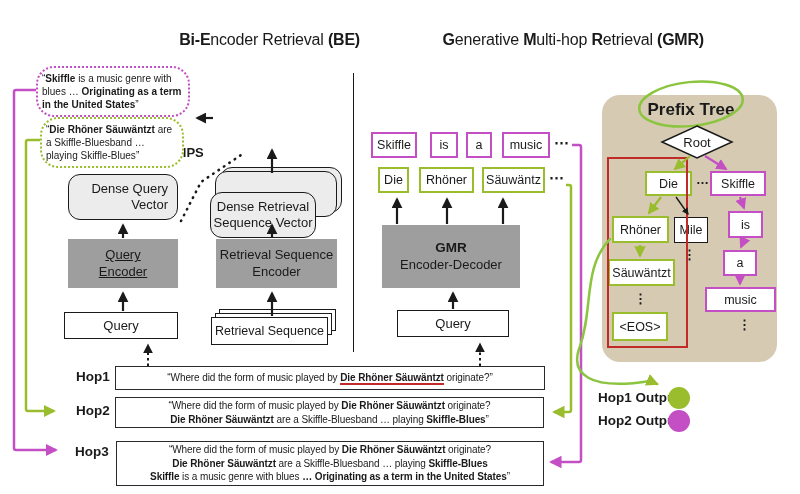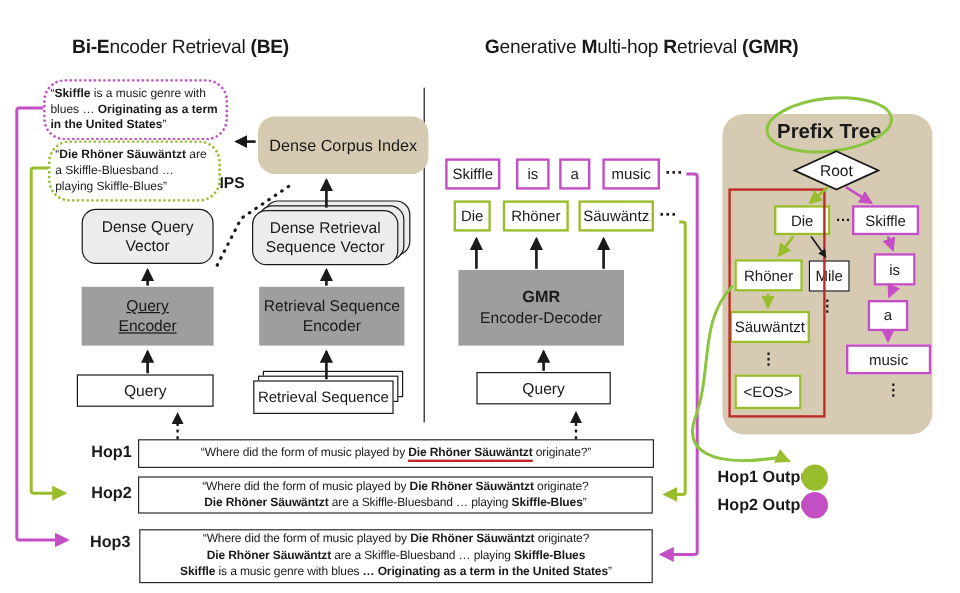--- a/index.html
+++ b/index.html
@@ -1,20 +1,20 @@
 <!DOCTYPE html>
 <html><head>
 <meta charset="utf-8">
 <style>
   html,body{margin:0;padding:0;background:#fff;}
   .canvas{position:relative;width:800px;height:494px;background:#fff;overflow:hidden;
           font-family:"Liberation Sans",sans-serif;color:#1a1a1a;}
   .abs{position:absolute;box-sizing:border-box;}
   .ctr{display:flex;align-items:center;justify-content:center;text-align:center;}
-  .title{font-size:16px;text-align:left;letter-spacing:-0.2px;}
+  .title{font-size:16px;text-align:right;letter-spacing:-0.2px;}
   .b{font-weight:bold;}
   .bubble{border-radius:18px;text-align:left;font-size:10px;line-height:1.3;
           padding:4px 4px;background:#fff;z-index:2;}
   .bubbleM{border:2px dotted #c44fc4;}
   .bubbleG{border:2px dotted #9abd2d;}
   .boxW{background:#fff;border:1.5px solid #1a1a1a;}
   .gray{background:#9e9e9e;font-size:13px;line-height:1.25;}
   .vec{background:#ececec;border:1.5px solid #1a1a1a;border-radius:12px;font-size:13px;line-height:1.25;}
   .tan{background:#d6cbb2;border:none;border-radius:14px;font-size:13.5px;}
   .tok{background:#fff;font-size:12.5px;z-index:2;}
@@ -43,32 +43,29 @@
   <div class="abs title" style="left:60px;top:31px;width:300px;"><span class="b">Bi-E</span><span>ncoder Retrieval </span><span class="b">(BE)</span></div>
 
   <div class="abs title" style="left:404px;top:31px;width:300px;"><span class="b">G</span><span>enerative </span><span class="b">M</span><span>ulti-hop </span><span class="b">R</span><span>etrieval </span><span class="b">(GMR)</span></div>
 
   <div class="abs" style="left:353px;top:73px;height:279px;border-left:1.6px solid #1a1a1a;"></div>
 
   <div class="abs bubble bubbleM" style="left:36px;top:66px;width:154px;min-height:48px;"><span>“</span><span class="b">Skiffle</span><span> is a music genre with blues … </span><span class="b">Originating as a term in the United States</span><span>”</span></div>
 
   <div class="abs bubble bubbleG" style="left:40px;top:117px;width:144px;min-height:49px;"><span>“</span><span class="b">Die Rhöner Säuwäntzt</span><span> are a Skiffle-Bluesband … playing Skiffle-Blues</span><span>”</span></div>
 
-  <div class="abs ctr tan" style="left:215px;top:97px;width:142px;height:48px;">
-      <span>Dense Corpus Index</span>
-    </div>
   <div class="abs b" style="left:172px;top:145px;font-size:13px;"><span>MIPS</span></div>
 
   <div class="abs ctr vec" style="left:68px;top:174px;width:110px;height:46px;">
-      <span style="display:block;width:90px;">Dense Query Vector</span>
+      <span style="display:block;width:90px;text-align:right;">Dense Query Vector</span>
     </div>
 
   <div class="abs vec" style="left:220px;top:167px;width:122px;height:46px;"></div>
   <div class="abs vec" style="left:215px;top:171px;width:122px;height:46px;"></div>
-  <div class="abs ctr vec" style="left:210px;top:175px;width:122px;height:46px;">
+  <div class="abs ctr vec" style="left:210px;top:192px;width:106px;height:46px;">
       <span style="display:block;width:108px;">Dense Retrieval Sequence Vector</span>
     </div>
 
   <div class="abs ctr gray" style="left:68px;top:239px;width:110px;height:49px;text-decoration:underline;">
       <span style="display:block;width:70px;">Query Encoder</span>
     </div>
   <div class="abs ctr gray" style="left:216px;top:239px;width:121px;height:49px;">
       <span style="display:block;width:116px;">Retrieval Sequence Encoder</span>
     </div>
 

